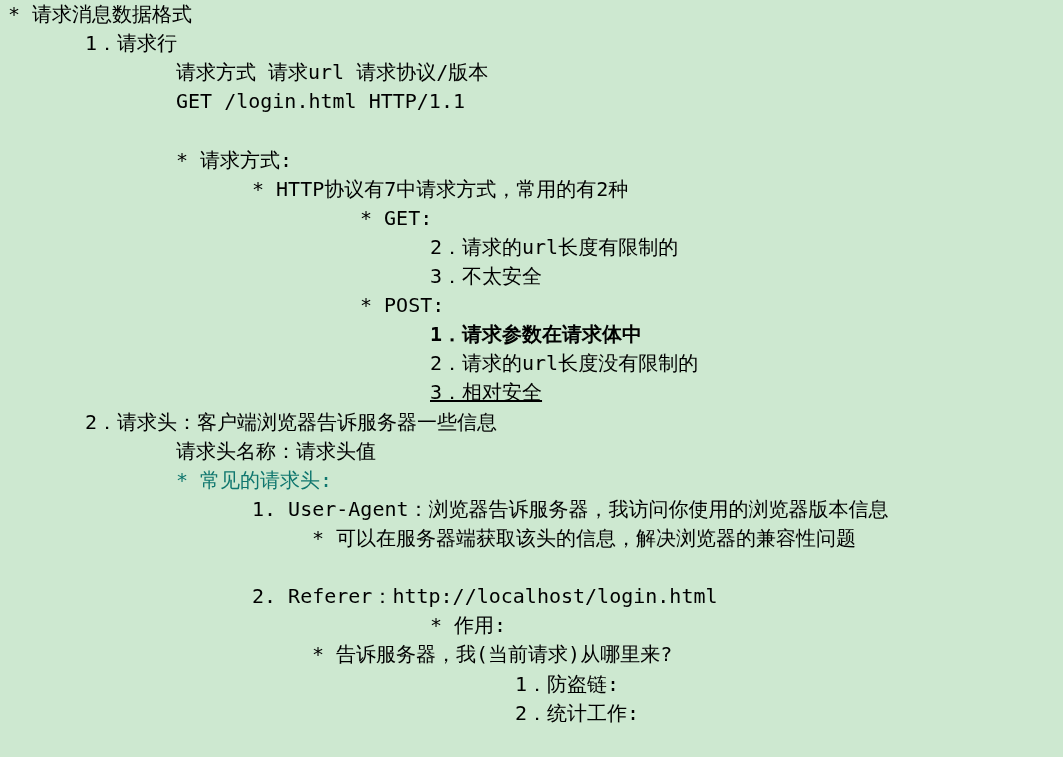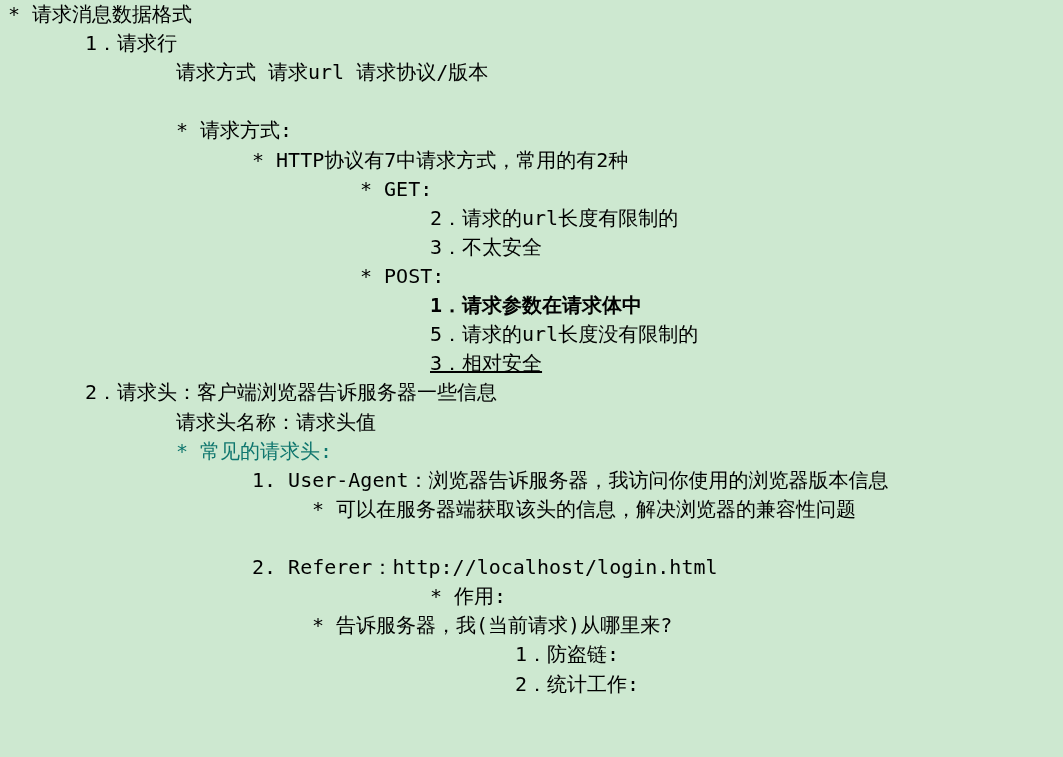--- a/index.html
+++ b/index.html
@@ -27,29 +27,30 @@
     letter-spacing: 0px;
   }
 </style>
 </head>
 <body style="background: rgb(205, 232, 208);">
 
 <div class="doc">
     <div class="line" style="padding-left: 8px; color: rgb(0, 0, 0);">* 请求消息数据格式</div>
     <div class="line" style="padding-left: 85px; color: rgb(0, 0, 0);">1．请求行</div>
     <div class="line" style="padding-left: 176px; color: rgb(0, 0, 0);">请求方式 请求url 请求协议/版本</div>
+    <div class="line" style="padding-left: 176px; color: rgb(0, 0, 0);">GET /login.html HTTP/1.1</div>
     <div class="line" style="padding-left: 0px; color: rgb(0, 0, 0);">&nbsp;</div>
     <div class="line" style="padding-left: 176px; color: rgb(0, 0, 0);">* 请求方式:</div>
     <div class="line" style="padding-left: 252px; color: rgb(0, 0, 0);">* HTTP协议有7中请求方式，常用的有2种</div>
     <div class="line" style="padding-left: 360px; color: rgb(0, 0, 0);">* GET:</div>
     <div class="line" style="padding-left: 430px; color: rgb(0, 0, 0);">2．请求的url长度有限制的</div>
     <div class="line" style="padding-left: 430px; color: rgb(0, 0, 0);">3．不太安全</div>
     <div class="line" style="padding-left: 360px; color: rgb(0, 0, 0);">* POST:</div>
     <div class="line" style="padding-left: 430px; color: rgb(0, 0, 0); font-weight: bold;">1．请求参数在请求体中</div>
-    <div class="line" style="padding-left: 430px; color: rgb(0, 0, 0);">5．请求的url长度没有限制的</div>
+    <div class="line" style="padding-left: 430px; color: rgb(0, 0, 0);">2．请求的url长度没有限制的</div>
     <div class="line" style="padding-left: 430px; color: rgb(0, 0, 0); text-decoration: underline;">3．相对安全</div>
     <div class="line" style="padding-left: 85px; color: rgb(0, 0, 0);">2．请求头：客户端浏览器告诉服务器一些信息</div>
     <div class="line" style="padding-left: 176px; color: rgb(0, 0, 0);">请求头名称：请求头值</div>
     <div class="line" style="padding-left: 176px; color: #0f766e;">* 常见的请求头:</div>
     <div class="line" style="padding-left: 252px; color: rgb(0, 0, 0);">1. User-Agent：浏览器告诉服务器，我访问你使用的浏览器版本信息</div>
     <div class="line" style="padding-left: 312px; color: rgb(0, 0, 0);">* 可以在服务器端获取该头的信息，解决浏览器的兼容性问题</div>
     <div class="line" style="padding-left: 0px; color: rgb(0, 0, 0);">&nbsp;</div>
     <div class="line" style="padding-left: 252px; color: rgb(0, 0, 0);">2. Referer：http://localhost/login.html</div>
     <div class="line" style="padding-left: 430px; color: rgb(0, 0, 0);">* 作用:</div>
     <div class="line" style="padding-left: 312px; color: rgb(0, 0, 0);">* 告诉服务器，我(当前请求)从哪里来?</div>

